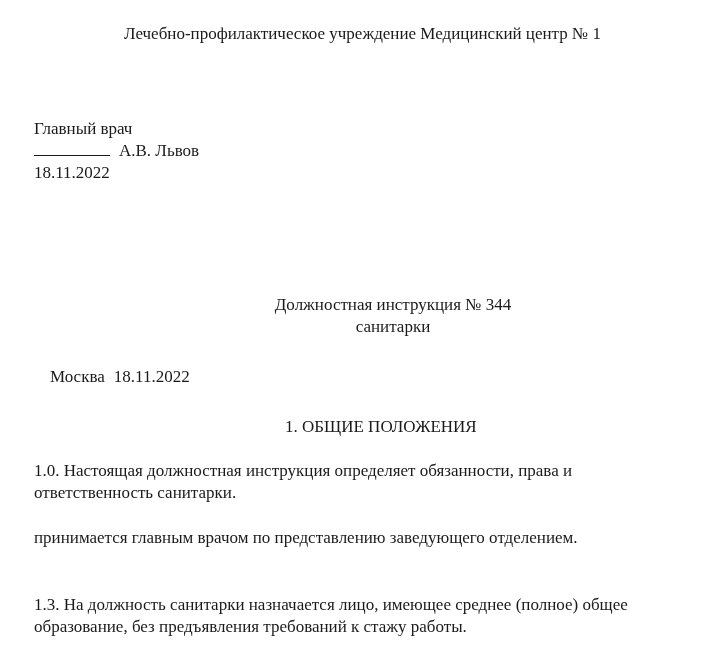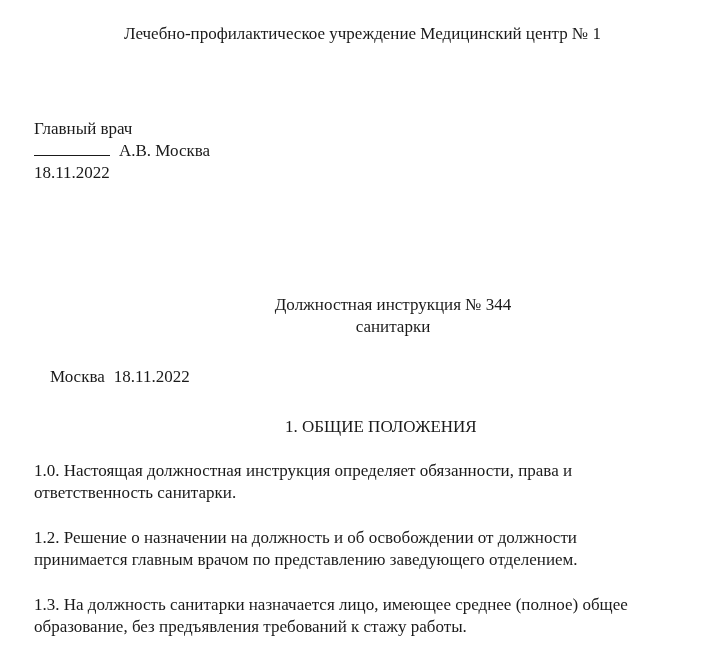--- a/index.html
+++ b/index.html
@@ -33,21 +33,21 @@
     .p3 { top: 594px; }
   </style>
 </head>
 <body>
 
 <div class="abs org">Лечебно-профилактическое учреждение Медицинский центр № 1</div>
 
 <div class="abs approve">
   <div>Главный врач</div>
   <div>
-    <span class="sig-line"></span><span>А.В. Москва</span>
+    <span class="sig-line"></span><span>А.В. Львов</span>
   </div>
   <div>18.11.2022</div>
 </div>
 
 <div class="abs title-block">
   <div>Должностная инструкция № 344</div>
   <div>санитарки</div>
 </div>
 
 <div class="abs place-date">
@@ -55,20 +55,19 @@
 </div>
 
 <div class="abs section-heading">1. ОБЩИЕ ПОЛОЖЕНИЯ</div>
 
 <div class="abs para p1">
   <div>1.0. Настоящая должностная инструкция определяет обязанности, права и</div>
   <div>ответственность санитарки.</div>
 </div>
 
 <div class="abs para p2">
-  <div>1.2. Решение о назначении на должность и об освобождении от должности</div>
   <div>принимается главным врачом по представлению заведующего отделением.</div>
 </div>
 
 <div class="abs para p3">
   <div>1.3. На должность санитарки назначается лицо, имеющее среднее (полное) общее</div>
   <div>образование, без предъявления требований к стажу работы.</div>
 </div>
 
 </body></html>

